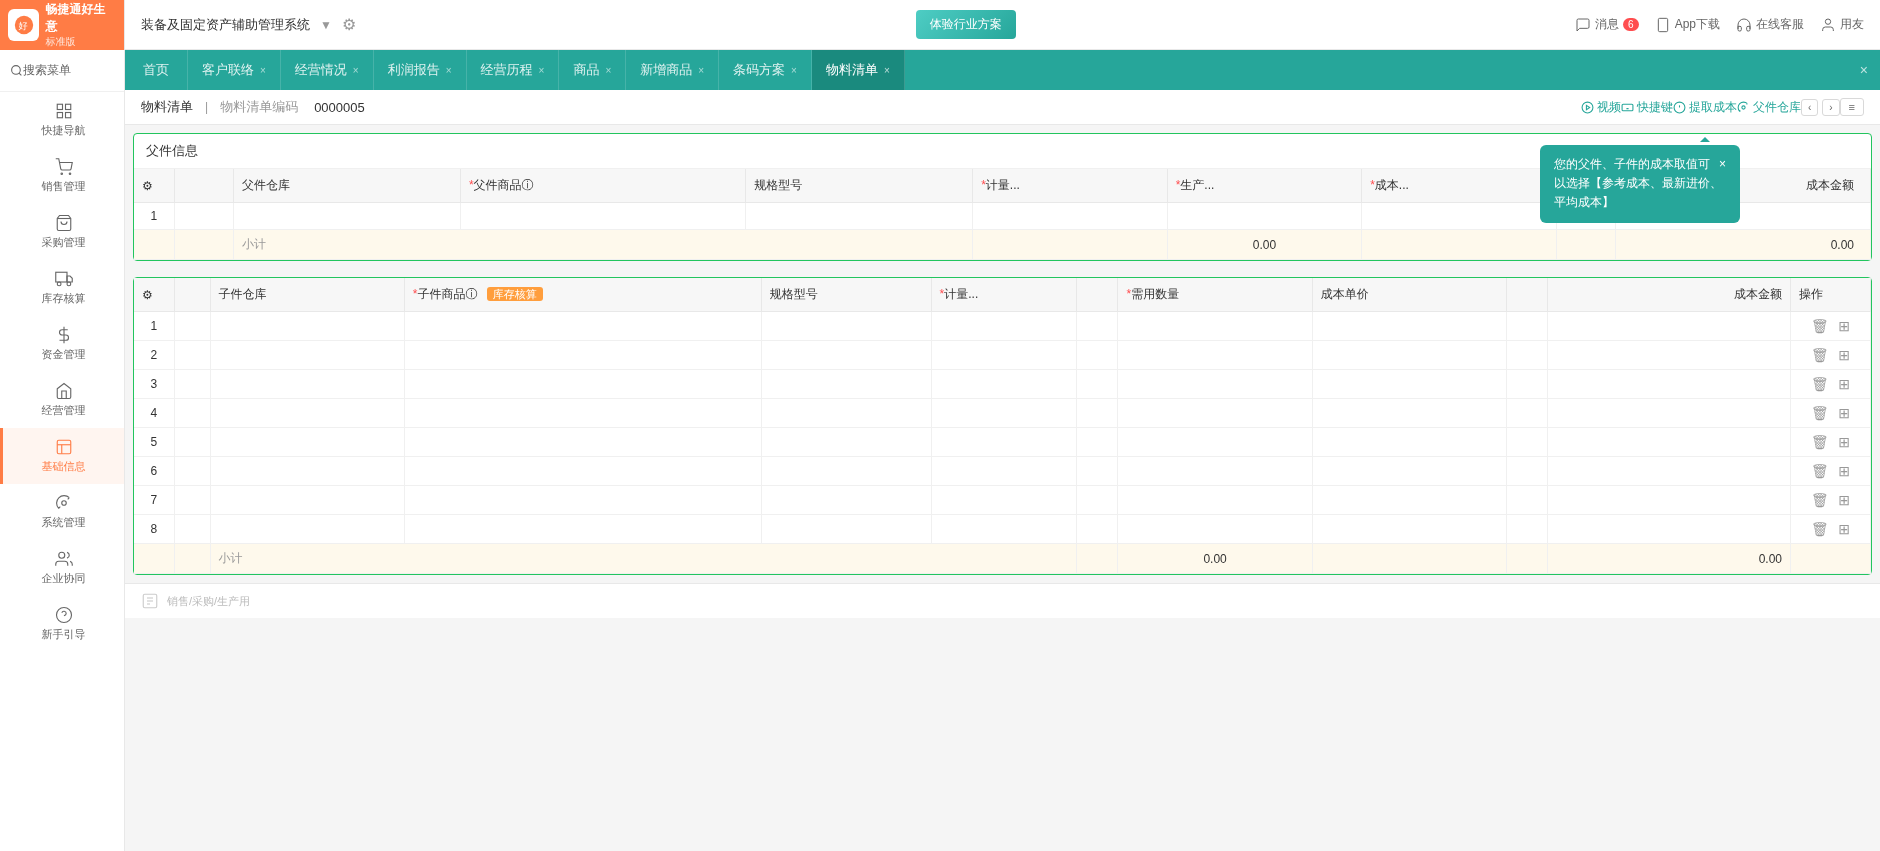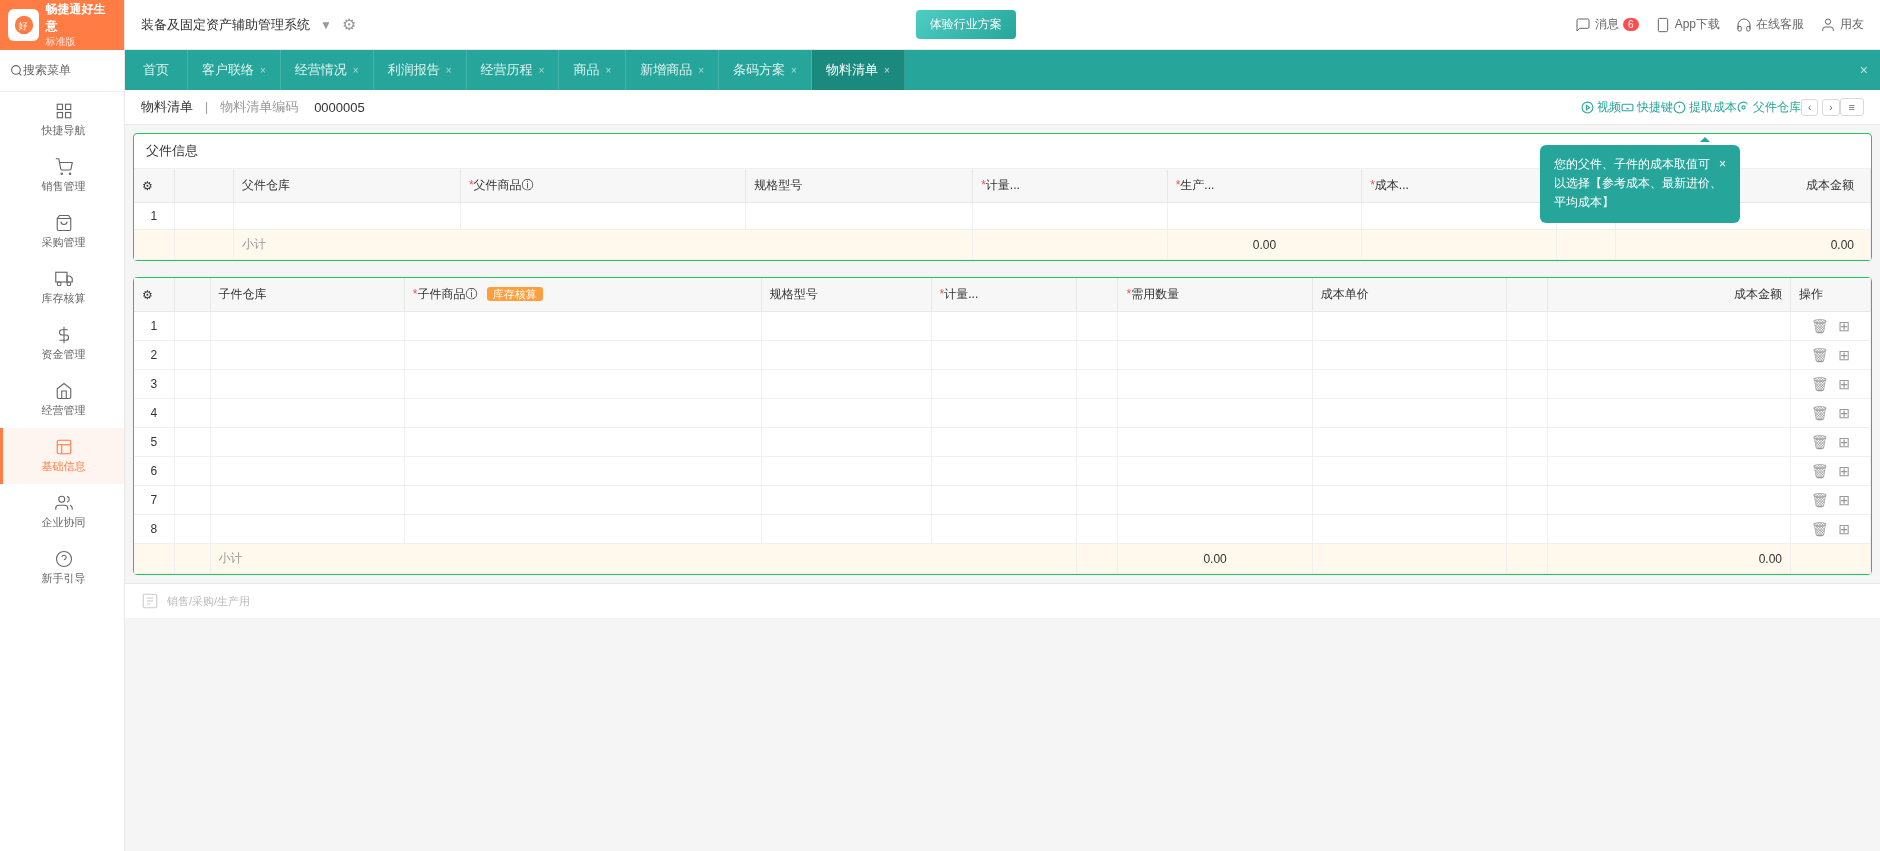--- a/index.html
+++ b/index.html
@@ -172,20 +172,27 @@
         </svg>
       <span>经营管理</span>
     </div>
     <div class="sidebar-item active">
       <svg width="18" height="18" viewBox="0 0 24 24" fill="none" stroke="#ff7c45" stroke-width="1.5">
           <rect x="3" y="3" width="18" height="18" rx="2"></rect>
           <line x1="3" y1="9" x2="21" y2="9"></line>
           <line x1="9" y1="21" x2="9" y2="9"></line>
         </svg>
       <span style="color:#ff7c45;">基础信息</span>
+    </div>
+    <div class="sidebar-item">
+      <svg width="18" height="18" viewBox="0 0 24 24" fill="none" stroke="currentColor" stroke-width="1.5">
+          <circle cx="12" cy="12" r="3"></circle>
+          <path d="M19.07 4.93A10 10 0 0 0 4.93 19.07M19.07 4.93l-2.12 2.12M4.93 19.07l2.12-2.12"></path>
+        </svg>
+      <span>系统管理</span>
     </div>
     <div class="sidebar-item">
       <svg width="18" height="18" viewBox="0 0 24 24" fill="none" stroke="currentColor" stroke-width="1.5">
           <path d="M17 21v-2a4 4 0 00-4-4H5a4 4 0 00-4 4v2"></path>
           <circle cx="9" cy="7" r="4"></circle>
           <path d="M23 21v-2a4 4 0 00-3-3.87"></path>
           <path d="M16 3.13a4 4 0 010 7.75"></path>
         </svg>
       <span>企业协同</span>
     </div>

